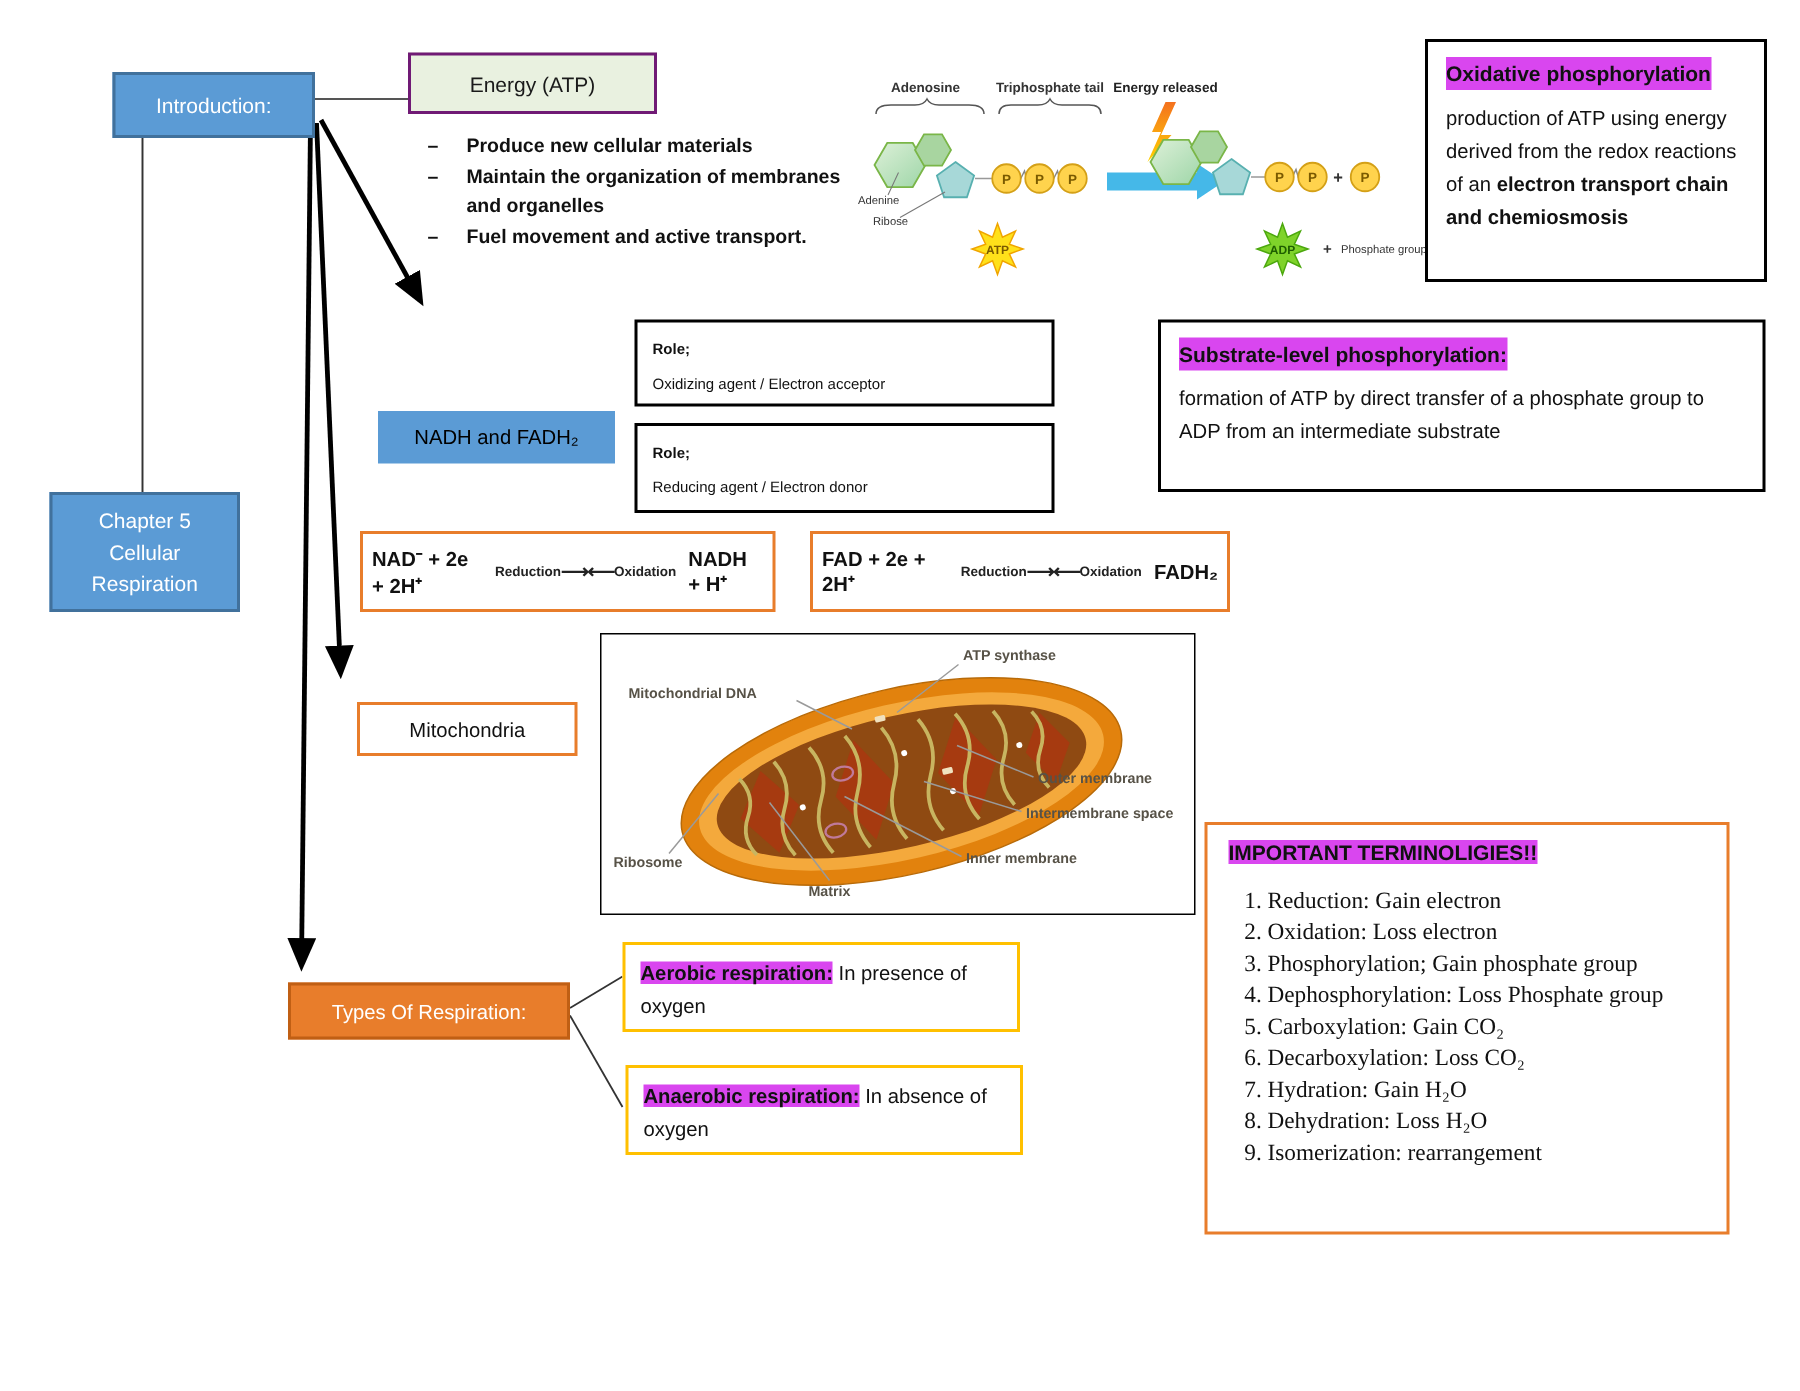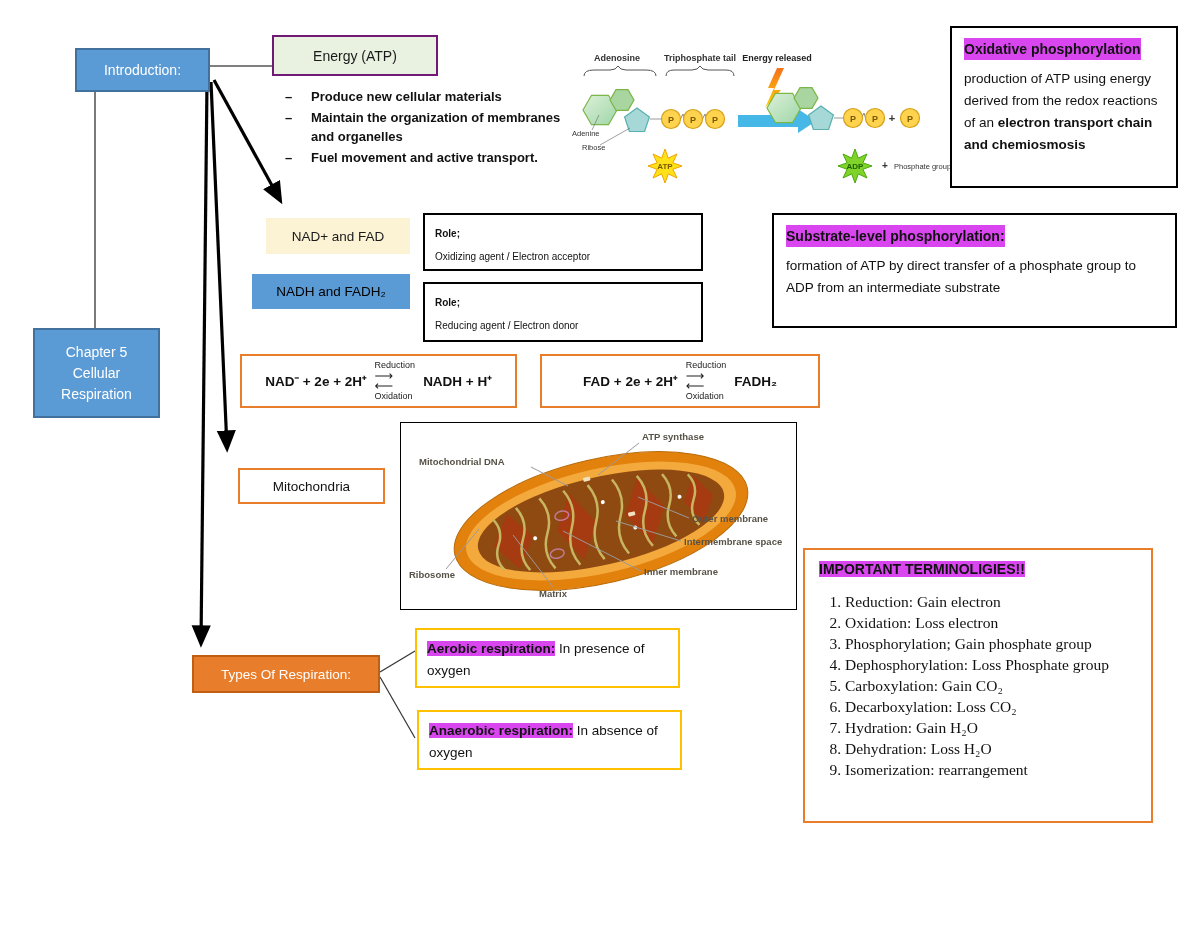--- a/index.html
+++ b/index.html
@@ -37,22 +37,22 @@
   
   .role-box{padding:7px 10px;font-size:10px;line-height:23px;}
 
   
   .def-box{padding:10px 12px;font-size:13.5px;line-height:22px;}
   .def-box .title{font-size:14px;margin-bottom:8px;display:inline-block;}
 
   
   .eq{display:flex;align-items:center;justify-content:center;gap:8px;
       font-size:13.5px;font-weight:bold;padding:4px 6px;}
-  .eq-mid{display:flex;flex-direction:column;line-height:11px;
-          font-weight:normal;font-size:9px;color:#222;}
+  .eq-mid{display:flex;flex-direction:row;line-height:11px;
+          font-weight:bold;font-size:9px;color:#222;}
   .eq-mid .arr{font-size:13px;line-height:10px;letter-spacing:-1px;}
 
   
   .breakdown{padding:10px 10px;font-size:13.5px;line-height:22px;}
 
   
   .terms{padding:10px 14px;}
   .terms-title{font-size:14px;margin-bottom:6px;display:inline-block;}
   .terms ol{margin:8px 0 0 0;padding-left:26px;font-family:"Liberation Serif",serif;
             font-size:15.5px;line-height:21px;color:#111;}
@@ -167,23 +167,20 @@
         <text x="324" y="120.5" font-size="7.5" fill="#333">Phosphate group</text>
       </g>
     </svg>
   </div>
 
   <div class="abs box black-box def-box" style="left:950px;top:26px;width:228px;height:162px;line-height:22px;">
     <span class="title hl">Oxidative phosphorylation</span><br>
     <span>production of ATP using energy derived from the redox reactions of an </span><span class="b">electron transport chain and chemiosmosis</span>
   </div>
 
-  <div class="abs box cream-node" style="left:266px;top:218px;width:144px;height:36px;">
-    <span>NAD+ and FAD</span>
-  </div>
 
   <div class="abs box black-box role-box" style="left:423px;top:213px;width:280px;height:58px;">
     <span class="b">Role;</span><br>
     <span>Oxidizing agent / Electron acceptor</span>
   </div>
 
   <div class="abs box blue-flat" style="left:252px;top:274px;width:158px;height:35px;">
     <span>NADH and FADH₂</span>
   </div>
 
@@ -212,21 +209,21 @@
     <span>FAD  + 2e  + 2H⁺</span>
     <span class="eq-mid">
       <span>Reduction</span>
       <span class="arr">⟶</span>
       <span class="arr">⟵</span>
       <span>Oxidation</span>
     </span>
     <span>FADH₂</span>
   </div>
 
-  <div class="abs box blue-node" style="left:33px;top:328px;width:127px;height:90px;line-height:21px;">
+  <div class="abs box blue-node" style="left:33px;top:328px;width:127px;height:80px;line-height:21px;">
     <span>
       <span>Chapter 5</span><br>
       <span>Cellular</span><br>
       <span>Respiration</span>
     </span>
   </div>
 
 
   <div class="abs box orange-box" style="left:238px;top:468px;width:147px;height:36px;display:flex;align-items:center;justify-content:center;font-size:13.5px;">
     <span>Mitochondria</span>

